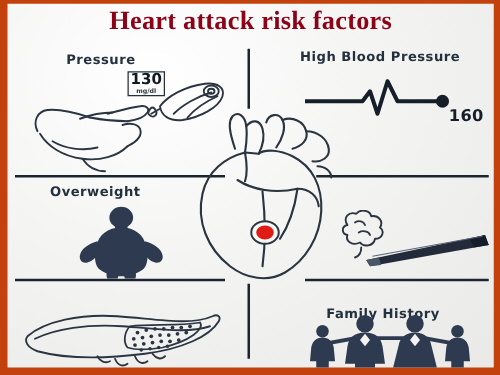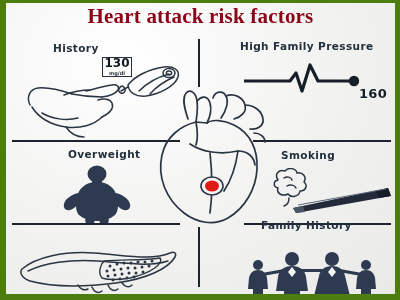--- a/index.html
+++ b/index.html
@@ -12,21 +12,21 @@
     height: 300px;
     overflow: hidden;
     font-family: "Liberation Sans", sans-serif;
   }
 
   #poster {
     position: relative;
     width: 400px;
     height: 300px;
     box-sizing: border-box;
-    background: #4d7c0f;
+    background: #c2410c;
     padding: 3px 5px 6px 6px;
   }
 
   #canvas {
     position: relative;
     width: 100%;
     height: 100%;
     box-sizing: border-box;
     background:
       radial-gradient(ellipse at 30% 20%, #ffffff 0%, #f4f4f3 45%, #e9e9e8 100%);
@@ -167,21 +167,21 @@
           <path d="M110 44 C116 44 121 48 121 53"></path>
         </g>
 
         <g>
           <ellipse cx="68" cy="97" rx="11" ry="9" fill="#f7f7f6" stroke="#2b3542" stroke-width="1.6"></ellipse>
           <ellipse cx="68" cy="97" rx="7" ry="5.6" fill="#e01b16"></ellipse>
         </g>
       </svg>
     </div>
 
-    <div class="lbl" style="left:47px; top:39px;">History</div>
+    <div class="lbl" style="left:47px; top:39px;">Pressure</div>
 
     <div id="meter-box">
       <div id="meter-value">130</div>
       <div id="meter-unit">mg/dl</div>
     </div>
 
     <div class="art" style="left:18px; top:60px;">
       <svg width="160" height="76" viewBox="0 0 160 76">
         <g fill="none" stroke="#2b3542" stroke-width="1.5" stroke-linecap="round" stroke-linejoin="round">
 
@@ -207,32 +207,32 @@
 
           <path d="M115 28 C122 21 134 14 145 11"></path>
           <path d="M126 31 C132 24 141 18 150 14"></path>
 
           <ellipse cx="145" cy="10" rx="6" ry="4.6"></ellipse>
           <ellipse cx="145" cy="10" rx="2.6" ry="2"></ellipse>
         </g>
       </svg>
     </div>
 
-    <div class="lbl" style="left:234px; top:37px;">High Family Pressure</div>
+    <div class="lbl" style="left:234px; top:37px;">High Blood Pressure</div>
 
     <div class="art" style="left:238px; top:60px;">
       <svg width="120" height="34" viewBox="0 0 120 34">
         <polyline points="0,18 38,18 46,18 52,10 58,28 66,2 74,18 108,18" fill="none" stroke="#161e28" stroke-width="3.2" stroke-linecap="round" stroke-linejoin="round"></polyline>
         <circle cx="110" cy="18" r="5.2" fill="#161e28"></circle>
       </svg>
     </div>
 
     <div id="bp-value">160</div>
 
-    <div class="lbl" style="left:62px; top:145px;">Overweight</div>
+    <div class="lbl" style="left:34px; top:145px;">Overweight</div>
 
     <div class="art" style="left:56px; top:162px;">
       <svg width="70" height="58" viewBox="0 0 70 58">
         <g fill="#2e3a50">
 
           <ellipse cx="35" cy="9" rx="9.5" ry="8.6"></ellipse>
 
           <rect x="30" y="15" width="10" height="4"></rect>
 
           <path d="M35 17 C24 17 17 23 15 32 C13 40 14 47 17 50
@@ -244,21 +244,20 @@
 
           <path d="M54 28 C61 30 67 34 68 39 C69 43 66 46 62 45
                    C58 44 54 40 52 35 Z"></path>
 
           <path d="M24 50 C23 54 23 57 24 58 L32 58 C33 56 33 53 32 50 Z"></path>
           <path d="M38 50 C37 53 37 56 38 58 L46 58 C47 57 47 54 46 50 Z"></path>
         </g>
       </svg>
     </div>
 
-    <div class="lbl" style="left:275px; top:146px;">Smoking</div>
 
     <div class="art" style="left:256px; top:165px;">
       <svg width="132" height="46" viewBox="0 0 132 46">
 
         <g fill="none" stroke="#2b3542" stroke-width="1.5" stroke-linecap="round" stroke-linejoin="round">
           <path d="M16 12 C12 6 17 1 23 3 C26 -1 34 0 35 5
                    C41 4 45 9 42 14 C46 17 44 23 38 23
                    C37 29 29 30 26 26 C20 29 14 25 16 20
                    C11 19 11 13 16 12 Z"></path>
 
@@ -322,21 +321,21 @@
           <circle cx="118" cy="26" r="1.5"></circle>
             <circle cx="125" cy="25" r="1.5"></circle>
           <circle cx="95" cy="33" r="1.4"></circle>
             <circle cx="102" cy="32" r="1.4"></circle>
           <circle cx="109" cy="31" r="1.4"></circle>
             <circle cx="116" cy="30" r="1.4"></circle>
         </g>
       </svg>
     </div>
 
-    <div class="lbl" style="left:255px; top:216px;">Family History</div>
+    <div class="lbl" style="left:255px; top:242px;">Family History</div>
 
     <div class="art" style="left:238px; top:244px;">
       <svg width="140" height="50" viewBox="0 0 140 50">
         <g fill="#2e3a50">
 
           <path d="M18 26 L40 22 L41 25 L19 29 Z"></path>
           <path d="M56 22 L80 22 L80 25 L56 25 Z"></path>
           <path d="M96 22 L118 26 L117 29 L95 25 Z"></path>
 
           <circle cx="14" cy="18" r="5"></circle>

